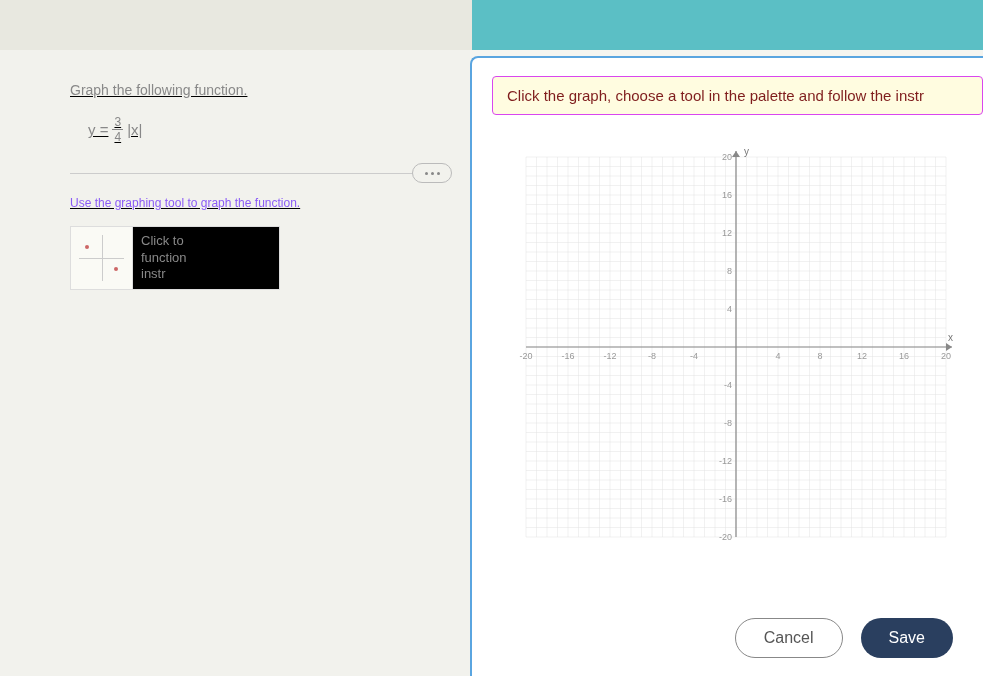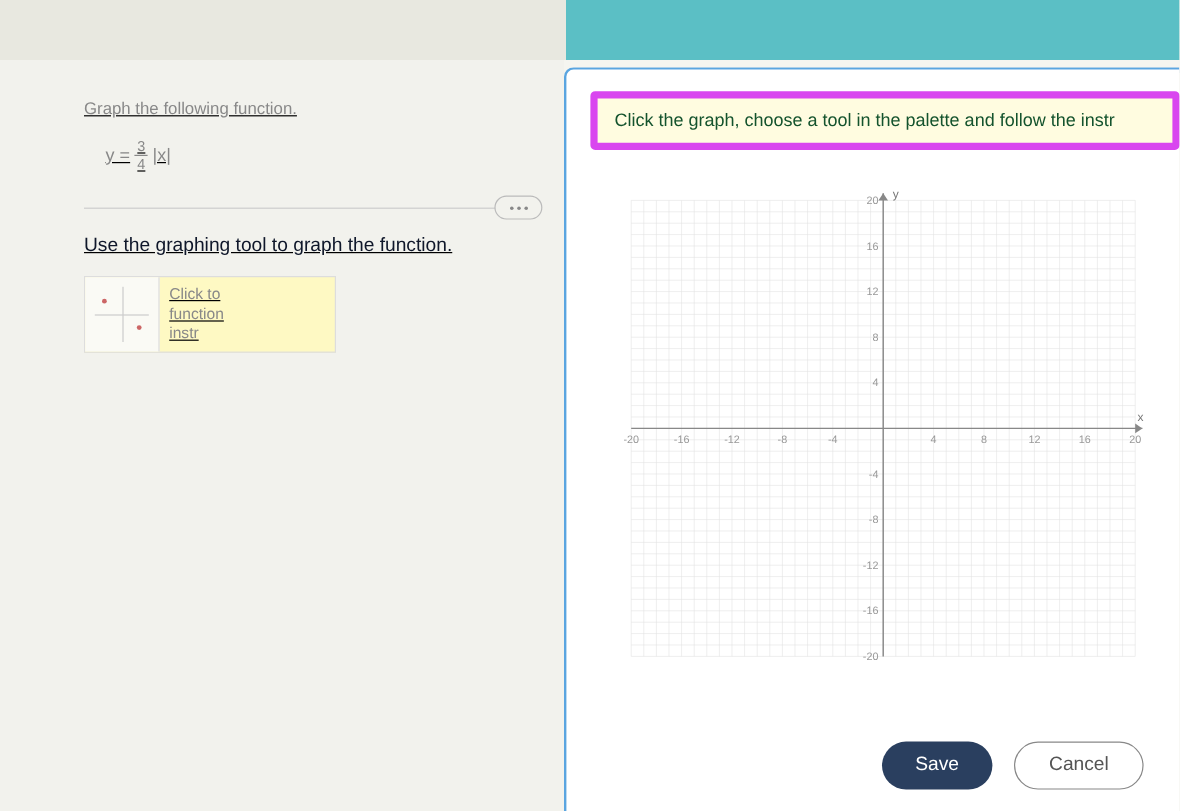--- a/index.html
+++ b/index.html
@@ -67,29 +67,29 @@
       background: #f2f2ed;
       display: flex;
       align-items: center;
       justify-content: center;
       gap: 3px;
     }
     .dots-pill span {
       width: 3px; height: 3px; background: #888; border-radius: 50%;
     }
     .use-tool-text {
-      color: #0f172a;
-      font-size: 16px;
+      color: #8b5cf6;
+      font-size: 12px;
       margin-bottom: 16px;
     }
     .enlarge-box {
       display: flex;
       align-items: center;
       width: 210px;
-      background: #fef9c3;
+      background: #000000;
       border: 1px solid #ddd;
     }
     .thumb {
       width: 62px;
       height: 62px;
       background: #fafaf5;
       border-right: 1px solid #ddd;
       position: relative;
     }
     .thumb::before, .thumb::after {
@@ -118,24 +118,24 @@
       background: #fff;
       border-left: 2px solid #5aa5e0;
       border-top: 2px solid #5aa5e0;
       border-top-left-radius: 8px;
       margin-top: 6px;
       position: relative;
       padding: 18px 0 0 20px;
     }
     .banner {
       background: #fffce0;
-      border: 6px solid #d946ef;
+      border: 1px solid #d946ef;
       border-radius: 4px;
       padding: 10px 14px;
-      color: #14532d;
+      color: #7f1d1d;
       font-size: 15px;
       margin-right: 0;
       white-space: nowrap;
       overflow: hidden;
     }
     .graph-area {
       position: relative;
       width: 460px;
       height: 420px;
       margin: 22px 0 0 14px;
@@ -318,18 +318,18 @@
           <text x="226" y="137" font-size="9" fill="#999" text-anchor="end">8</text>
           <text x="226" y="99" font-size="9" fill="#999" text-anchor="end">12</text>
           <text x="226" y="61" font-size="9" fill="#999" text-anchor="end">16</text>
           <text x="226" y="23" font-size="9" fill="#999" text-anchor="end">20</text>
           <text x="238" y="18" font-size="10" fill="#777">y</text>
           <text x="442" y="204" font-size="10" fill="#777">x</text>
         </svg>
     </div>
 
     <div class="button-row">
+      <button class="btn btn-cancel">Cancel</button>
       <button class="btn btn-save">Save</button>
-      <button class="btn btn-cancel">Cancel</button>
     </div>
   </div>
 
 </div>
 
 </body></html>

